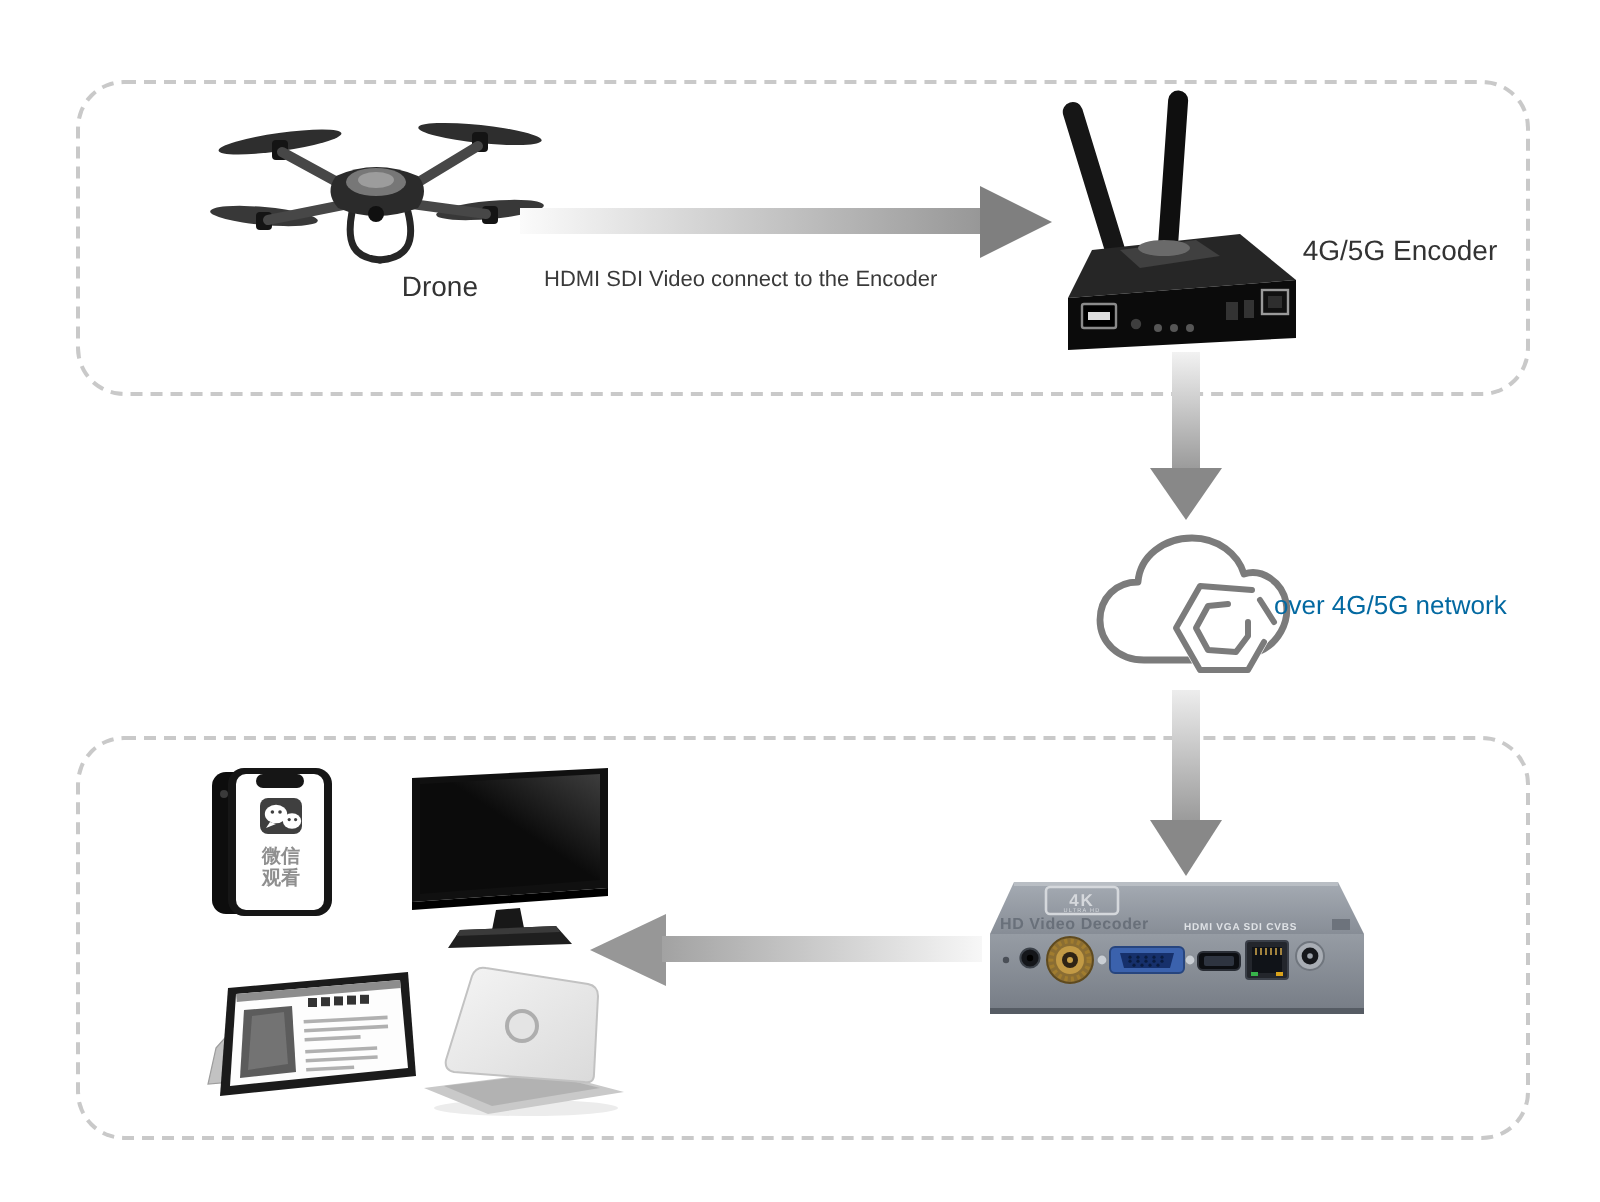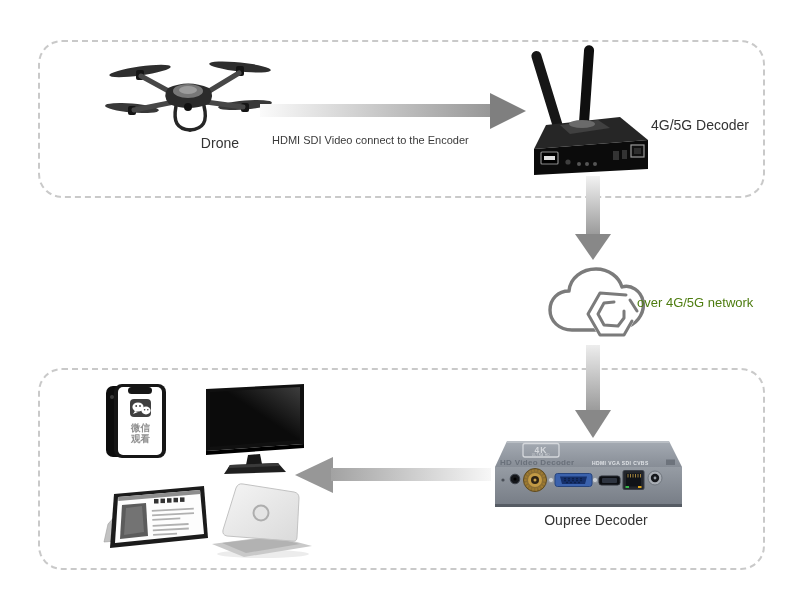--- a/index.html
+++ b/index.html
@@ -7,21 +7,21 @@
           font-family:"Liberation Sans", sans-serif;color:#333;}
   .dashed-box{position:absolute;border:2px dashed #c9c9c9;border-radius:24px;background:transparent;}
   #box-top{left:38px;top:40px;width:723px;height:154px;}
   #box-bottom{left:38px;top:368px;width:723px;height:198px;}
   .abs{position:absolute;}
   .lbl{position:absolute;font-size:14px;color:#333;white-space:nowrap;}
   .lbl-center{text-align:center;}
   #lbl-drone{left:139px;top:135px;width:100px;text-align:right;}
   #lbl-arrow-top{left:272px;top:134px;font-size:11px;color:#3a3a3a;}
   #lbl-encoder{left:628px;top:117px;width:144px;line-height:17px;}
-  #lbl-network{left:637px;top:295px;font-size:13px;color:#4d7c0f;}
+  #lbl-network{left:637px;top:295px;font-size:13px;color:#0369a1;}
   #lbl-arrow-bottom{left:350px;top:444px;font-size:13.5px;color:#3a3a3a;}
   #lbl-decoder{left:522px;top:512px;width:148px;}
   svg{display:block;}
 </style>
 </head>
 <body>
 
 <div id="canvas">
 
   <div id="box-top" class="dashed-box"></div>
@@ -95,21 +95,21 @@
     <circle cx="61" cy="119" r="2" fill="#565656"></circle>
     <circle cx="69" cy="119" r="2" fill="#565656"></circle>
     <circle cx="77" cy="119" r="2" fill="#565656"></circle>
 
     <rect x="95" y="106" width="6" height="9" fill="#333"></rect>
     <rect x="104" y="105" width="5" height="9" fill="#333"></rect>
     <rect x="113" y="100" width="13" height="12" fill="#101010" stroke="#9a9a9a" stroke-width="1.2"></rect>
     <rect x="116" y="103" width="7" height="6" fill="#2e2e2e"></rect>
   </svg>
   <div class="lbl lbl-center" id="lbl-encoder">
-    <div>4G/5G Decoder</div>
+    <div>4G/5G Encoder</div>
   </div>
 
   <svg class="abs" style="left:573px;top:176px;" width="40" height="86" viewBox="0 0 40 86">
     <defs>
       <linearGradient id="gTB1" x1="0" y1="0" x2="0" y2="1">
         <stop offset="0" stop-color="#f2f2f2"></stop>
           <stop offset="1" stop-color="#9a9a9a"></stop>
       </linearGradient>
     </defs>
     <rect x="13" y="0" width="14" height="59" fill="url(#gTB1)"></rect>
@@ -295,15 +295,14 @@
           <line x1="148.5" y1="46" x2="148.5" y2="49.5"></line>
       </g>
       <rect x="133.5" y="58" width="3.5" height="2" fill="#37b34a"></rect>
       <rect x="146" y="58" width="3.5" height="2" fill="#d9a21b"></rect>
 
       <circle cx="163" cy="50" r="7" fill="#a8adb4" stroke="#70767e" stroke-width="1"></circle>
       <circle cx="163" cy="50" r="4.2" fill="#15171b"></circle>
       <circle cx="163" cy="50" r="1.4" fill="#9aa0a8"></circle>
     </g>
   </svg>
-  <div class="lbl lbl-center" id="lbl-decoder">Oupree Decoder</div>
 
 </div>
 
 </body></html>

